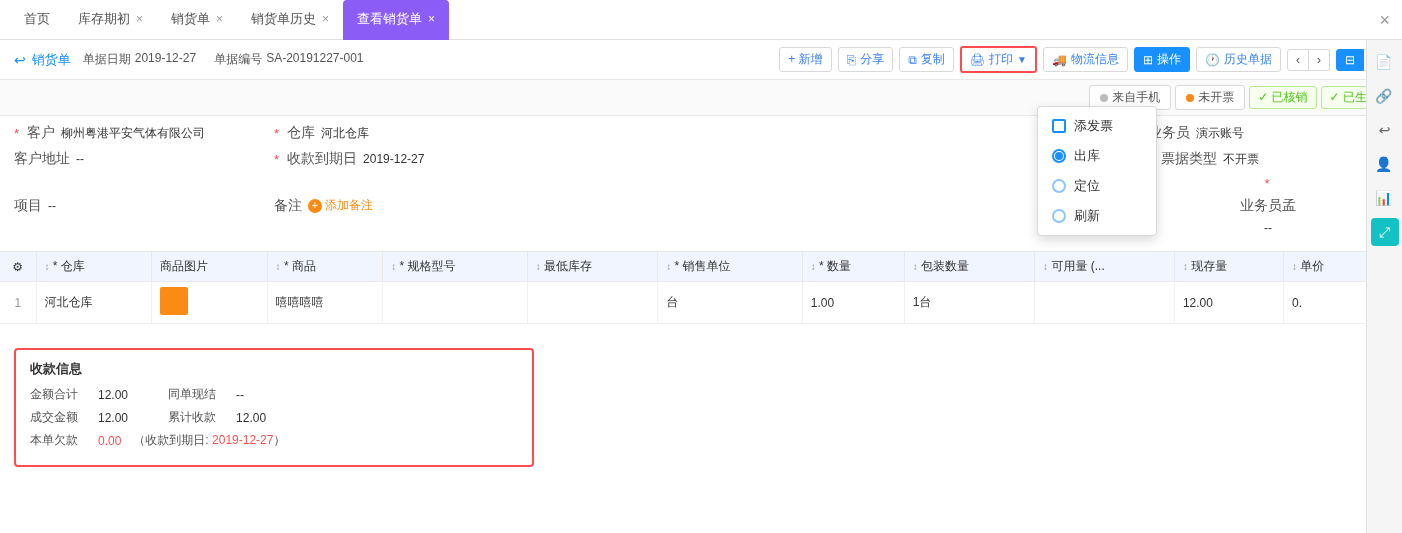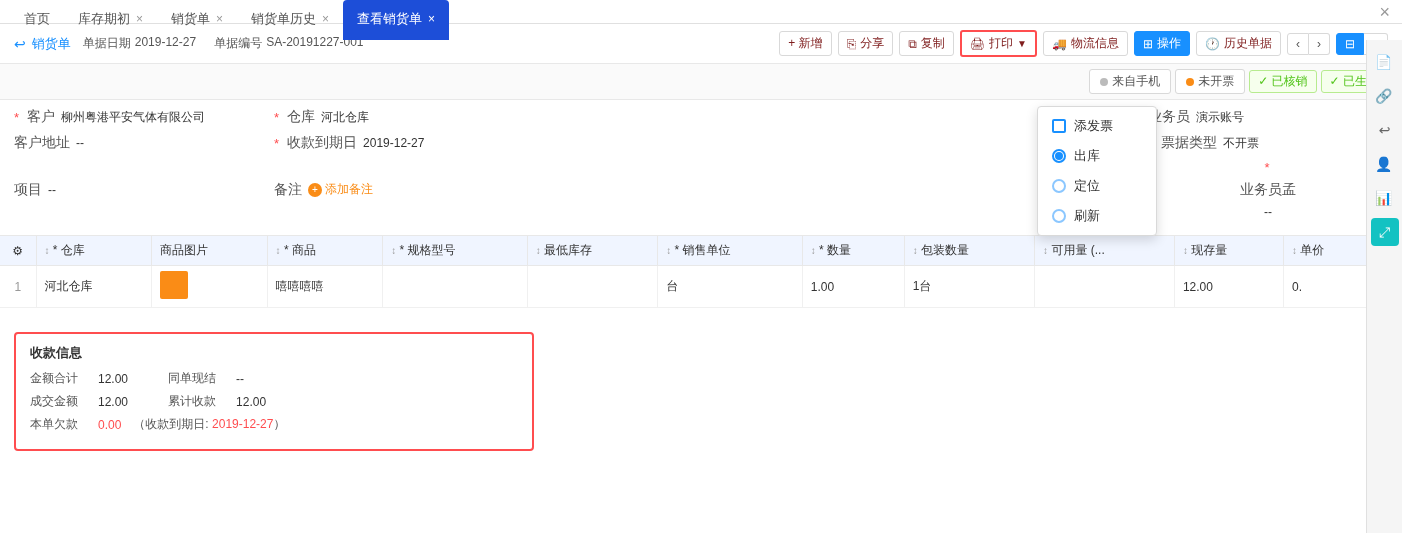--- a/index.html
+++ b/index.html
@@ -1,33 +1,33 @@
 <!DOCTYPE html>
 <html><head>
   <meta charset="utf-8">
   <style>
     * { box-sizing: border-box; margin: 0; padding: 0; }
     body { font-family: 'Microsoft YaHei', Arial, sans-serif; font-size: 13px; background: #f0f2f5; color: #333; overflow: hidden; }
 
     
     .tab-bar {
-      display: flex; background: #fff;
+      display: flex; align-items: center; background: #fff;
       border-bottom: 1px solid #e0e0e0; padding: 0 10px;
-      height: 24px; position: relative;
+      height: 40px; position: relative;
     }
     .tab-item {
       display: flex; align-items: center; padding: 0 14px;
       height: 40px; cursor: pointer; font-size: 13px;
       color: #555; white-space: nowrap; border-bottom: 2px solid transparent;
     }
     .tab-item .close-btn {
       margin-left: 6px; color: #999; font-size: 12px; cursor: pointer;
     }
     .tab-item.highlight {
-      background: #1d4ed8; color: #fff; border-radius: 4px 4px 0 0;
+      background: #8b5cf6; color: #fff; border-radius: 4px 4px 0 0;
     }
     .tab-item.highlight .close-btn { color: #fff; }
     .tab-bar-close {
       position: absolute; right: 12px; top: 50%; transform: translateY(-50%);
       font-size: 18px; color: #999; cursor: pointer;
     }
 
     
     .main-area { background: #fff; height: calc(533px - 40px); overflow: hidden; }
 
@@ -40,21 +40,21 @@
     .doc-header-left { display: flex; align-items: center; gap: 12px; }
     .doc-title { display: flex; align-items: center; gap: 6px; color: #1890ff; font-weight: 500; font-size: 13px; }
     .doc-meta { display: flex; align-items: center; gap: 18px; font-size: 12px; color: #555; }
     .doc-meta span { display: flex; align-items: flex-start; gap: 4px; }
     .doc-header-right { display: flex; align-items: center; gap: 6px; }
 
     .btn-action {
       display: flex; align-items: center; gap: 4px;
       padding: 3px 8px; border: 1px solid #d9d9d9;
       border-radius: 3px; cursor: pointer; font-size: 12px;
-      background: #fff; color: #7f1d1d; white-space: nowrap;
+      background: #fff; color: #3b82f6; white-space: nowrap;
     }
     .btn-segment { display: flex; align-items: center; }
     .btn-seg-item { padding: 3px 8px; border: 1px solid #d9d9d9; cursor: pointer; font-size: 12px; background: #fff; color: #555; }
     .btn-seg-item:first-child { border-radius: 3px 0 0 3px; }
     .btn-seg-item:last-child { border-radius: 0 3px 3px 0; border-left: none; }
     .btn-seg-item.active { background: #1890ff; color: #fff; border-color: #1890ff; }
 
     
     .sub-action-bar {
       display: flex; align-items: center; padding: 5px 14px;

